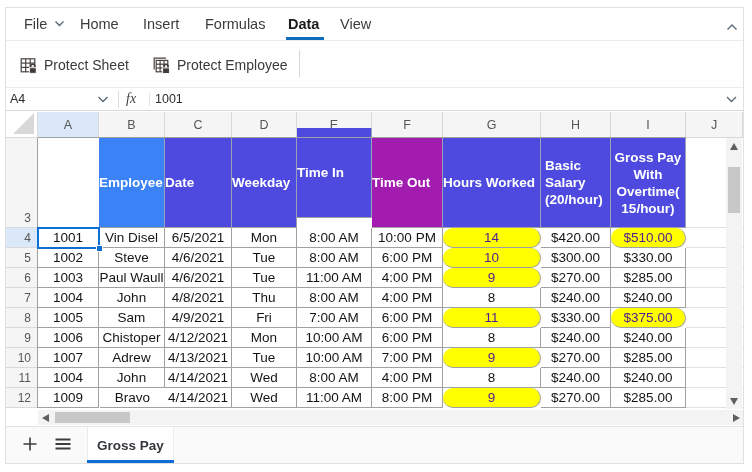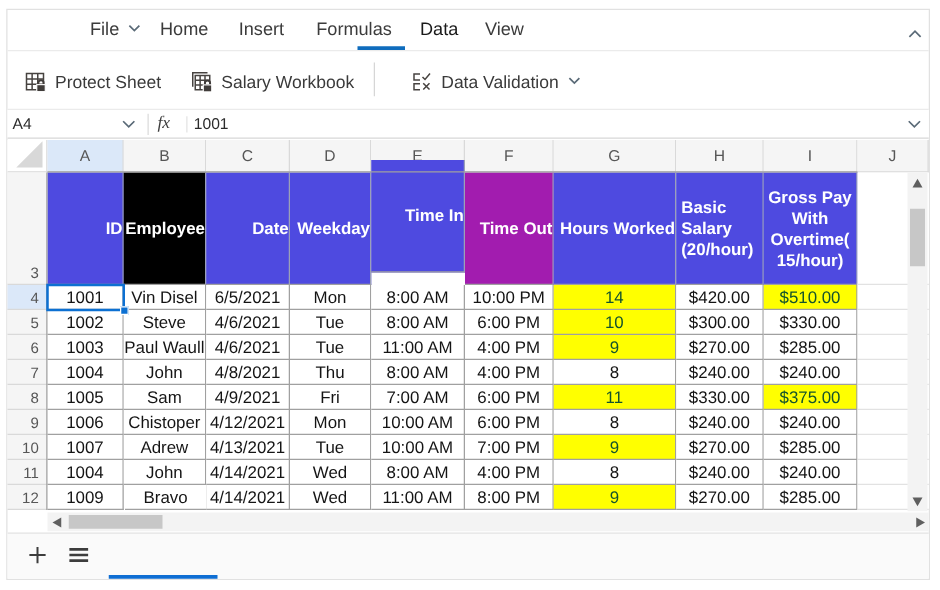--- a/index.html
+++ b/index.html
@@ -3,22 +3,22 @@
 <meta charset="utf-8">
 <style>
   html,body{margin:0;padding:0;background:#ffffff;}
   *{box-sizing:border-box;}
   #stage{position:relative;width:752px;height:472px;background:#ffffff;overflow:hidden;
          font-family:"Liberation Sans","DejaVu Sans",sans-serif;-webkit-font-smoothing:antialiased;}
   .abs{position:absolute;}
   
   #frame{left:5px;top:7px;width:739px;height:457px;border:1px solid #e1e1e1;background:#fff;}
   
-  .rtab{top:9px;height:31px;line-height:31px;font-size:14.5px;color:#3b3b3b;white-space:nowrap;cursor:pointer;margin-left:48px;}
-  .rtab.active{color:#1a1a1a;font-weight:normal;text-align:center;}
+  .rtab{top:9px;height:31px;line-height:31px;font-size:14.5px;color:#3b3b3b;white-space:nowrap;cursor:pointer;}
+  .rtab.active{color:#1a1a1a;font-weight:bold;text-align:center;}
   #tab-underline{height:3px;top:37px;}
   #tabrow-border{left:6px;top:40px;width:737px;height:1px;background:#ebebeb;}
   .chev{stroke:#5a6a77;stroke-width:1.4;fill:none;}
   
   .tbtn{top:43px;height:44px;display:flex;align-items:center;cursor:pointer;}
   .tbtn .lbl{font-size:14px;color:#3a3a3a;margin-left:7px;white-space:nowrap;}
   #toolbar-sep{left:299px;top:50px;width:1px;height:27px;background:#d6d6d6;}
   #toolbar-border{left:6px;top:87px;width:737px;height:1px;background:#ebebeb;}
   .icon16{width:17px;height:17px;}
   .icon16 path, .icon16 rect, .icon16 line{stroke:#474340;fill:none;stroke-width:1.2;}
@@ -30,22 +30,22 @@
   #fx-sep2{left:149px;top:93px;width:1px;height:13px;background:#e4e4e4;}
   #formula-value{left:155px;top:88px;height:23px;line-height:23px;font-size:12.5px;color:#2b2b2b;}
   
   .colhdr{top:112px;height:26px;background:#f5f5f5;border-right:1px solid #d9d9d9;border-bottom:1px solid #d9d9d9;
           font-size:12.5px;color:#565656;display:flex;align-items:center;justify-content:center;}
   .rowhdr{left:6px;width:32px;background:#f5f5f5;border-bottom:1px solid #d9d9d9;
           font-size:12px;color:#565656;display:flex;align-items:flex-end;justify-content:flex-end;padding:0 7px 2px 0;}
   .hdr-sel{background:#dbe8f9;}
   .cell{display:flex;align-items:center;justify-content:center;font-size:13.5px;color:#141414;
         border-right:1px solid #a0a0a0;border-bottom:1px solid #a0a0a0;background:#fff;overflow:hidden;white-space:nowrap;}
-  .cell.hl{background:#ffff00;color:#14532d;}
-  .thcell{display:flex;align-items:center;justify-content:flex-end;text-align:center;color:#fff;font-weight:bold;
+  .cell.hl{background:#ffff00;color:#4c1d95;border-radius:10px;}
+  .thcell{display:flex;align-items:center;justify-content:flex-start;text-align:center;color:#fff;font-weight:bold;
           font-size:13.5px;line-height:17px;border-right:1px solid #9aa0b8;border-bottom:1px solid #a0a0a0;overflow:hidden;}
   .thcell.left{justify-content:flex-start;text-align:left;padding-left:4px;}
   .jcell{border-right:none;border-bottom:1px solid #e2e2e2;background:#fff;}
   .gridline{background:#a0a0a0;}
   
   #corner-tri{width:0;height:0;border-bottom:21px solid #d8d8d8;border-left:21px solid transparent;right:3px;bottom:3px;}
   
   #sel-border{border:2px solid #0c70d2;background:transparent;pointer-events:none;}
   #fill-handle{width:7px;height:7px;background:#0c70d2;border:1px solid #ffffff;}
   
@@ -128,35 +128,21 @@
           <path d="M1.2 12.4 V1.2 H13"></path>
           <rect x="3.2" y="3.4" width="11.6" height="11.4"></rect>
           <line x1="3.2" y1="7.2" x2="14.8" y2="7.2"></line>
           <line x1="3.2" y1="11" x2="14.8" y2="11"></line>
           <line x1="7.1" y1="3.4" x2="7.1" y2="14.8"></line>
           <line x1="11" y1="3.4" x2="11" y2="14.8"></line>
           <path d="M10.9 10.9 v-1.4 a2.1 2.1 0 0 1 4.2 0 v1.4" style="stroke:#403c3a;fill:none;stroke-width:1.5"></path>
           <rect x="9.6" y="10.9" width="6.8" height="5.6" style="fill:#403c3a;stroke:#ffffff;stroke-width:0.9"></rect>
         </svg>
       </span>
-      <span class="lbl">Salary Workbook</span>
-    </div>
-    <div class="abs tbtn" style="left: 329px;">
-      <span style="display: inline-flex; width: 17px; height: 17px;">
-        <svg class="icon16" viewBox="0 0 17 17">
-          <path d="M7 2.2 H2.2 V7 H7" stroke-width="1.4"></path>
-          <path d="M7 10 H2.2 V14.8 H7" stroke-width="1.4"></path>
-          <path d="M9 4.6 L11 6.6 L15 1.8" stroke-width="1.4"></path>
-          <path d="M9.6 9.6 L14.6 14.6 M14.6 9.6 L9.6 14.6" stroke-width="1.4"></path>
-        </svg>
-      </span>
-      <span class="lbl">Data Validation</span>
-      <svg style="margin-left:7px;" width="11" height="8" viewBox="0 0 11 8">
-        <path class="chev" d="M1.5 1.5 L5.5 5.5 L9.5 1.5"></path>
-      </svg>
+      <span class="lbl">Protect Employee</span>
     </div>
     <div class="abs" style="left: 6px; top: 112px; width: 32px; height: 26px; background: rgb(255, 255, 255); border-right: 1px solid rgb(217, 217, 217); border-bottom: 1px solid rgb(217, 217, 217);">
       <div id="corner-tri" class="abs"></div>
     </div>
     <div class="abs colhdr hdr-sel" style="left: 38px; width: 61px;">
       <span>A</span>
     </div>
     <div class="abs colhdr" style="left: 99px; width: 66px;">
       <span>B</span>
     </div>
@@ -207,24 +193,21 @@
     </div>
     <div class="abs rowhdr" style="top: 348px; height: 20px;">
       <span>10</span>
     </div>
     <div class="abs rowhdr" style="top: 368px; height: 20px;">
       <span>11</span>
     </div>
     <div class="abs rowhdr" style="top: 388px; height: 20px;">
       <span>12</span>
     </div>
-    <div class="abs thcell" style="left: 38px; top: 138px; width: 61px; height: 90px; background: rgb(78, 74, 224);">
-      <span style="white-space: normal;">ID</span>
-    </div>
-    <div class="abs thcell" style="left: 99px; top: 138px; width: 66px; height: 90px; background: #000000;">
+    <div class="abs thcell" style="left: 99px; top: 138px; width: 66px; height: 90px; background: #3b82f6;">
       <span style="white-space: normal;">Employee</span>
     </div>
     <div class="abs thcell" style="left: 165px; top: 138px; width: 67px; height: 90px; background: rgb(78, 74, 224);">
       <span style="white-space: normal;">Date</span>
     </div>
     <div class="abs thcell" style="left: 232px; top: 138px; width: 65px; height: 90px; background: rgb(78, 74, 224);">
       <span style="white-space: normal;">Weekday</span>
     </div>
     <div class="abs thcell" style="left: 297px; top: 128px; width: 75px; height: 90px; background: rgb(78, 74, 224);">
       <span style="white-space: normal;">Time In</span>
@@ -499,14 +482,17 @@
     <div class="abs" id="sel-border" style="left: 37px; top: 227px; width: 63px; height: 22px; border: 2px solid rgb(12, 112, 210); pointer-events: none;"></div>
     <div class="abs" id="fill-handle" style="left: 96px; top: 245px; width: 7px; height: 7px; background: rgb(12, 112, 210); border: 1px solid rgb(255, 255, 255);"></div>
     <div class="abs sb-track" style="left: 726px; top: 138px; width: 16px; height: 271px;"></div>
     <div class="abs arr" style="left: 730px; top: 143px; border-left: 4.5px solid transparent; border-right: 4.5px solid transparent; border-bottom: 7px solid rgb(95, 95, 95);"></div>
     <div class="abs sb-thumb" style="left: 728px; top: 167px; width: 12px; height: 46px;"></div>
     <div class="abs arr" style="left: 730px; top: 398px; border-left: 4.5px solid transparent; border-right: 4.5px solid transparent; border-top: 7px solid rgb(95, 95, 95);"></div>
     <div class="abs sb-track" style="left: 38px; top: 410px; width: 705px; height: 15px;"></div>
     <div class="abs arr" style="left: 42px; top: 413.5px; border-top: 4.5px solid transparent; border-bottom: 4.5px solid transparent; border-right: 7px solid rgb(95, 95, 95);"></div>
     <div class="abs sb-thumb" style="left: 55px; top: 412px; width: 75px; height: 11px;"></div>
     <div class="abs arr" style="left: 733px; top: 413.5px; border-top: 4.5px solid transparent; border-bottom: 4.5px solid transparent; border-left: 7px solid rgb(95, 95, 95);"></div>
+    <div class="abs sheettab" style="left: 87px; width: 87px;">
+      <span>Gross Pay</span>
+    </div>
     <div class="abs sheettab-underline" style="left: 87px; width: 87px; background: rgb(14, 110, 211);"></div>
   </div>
 
 </body></html>

